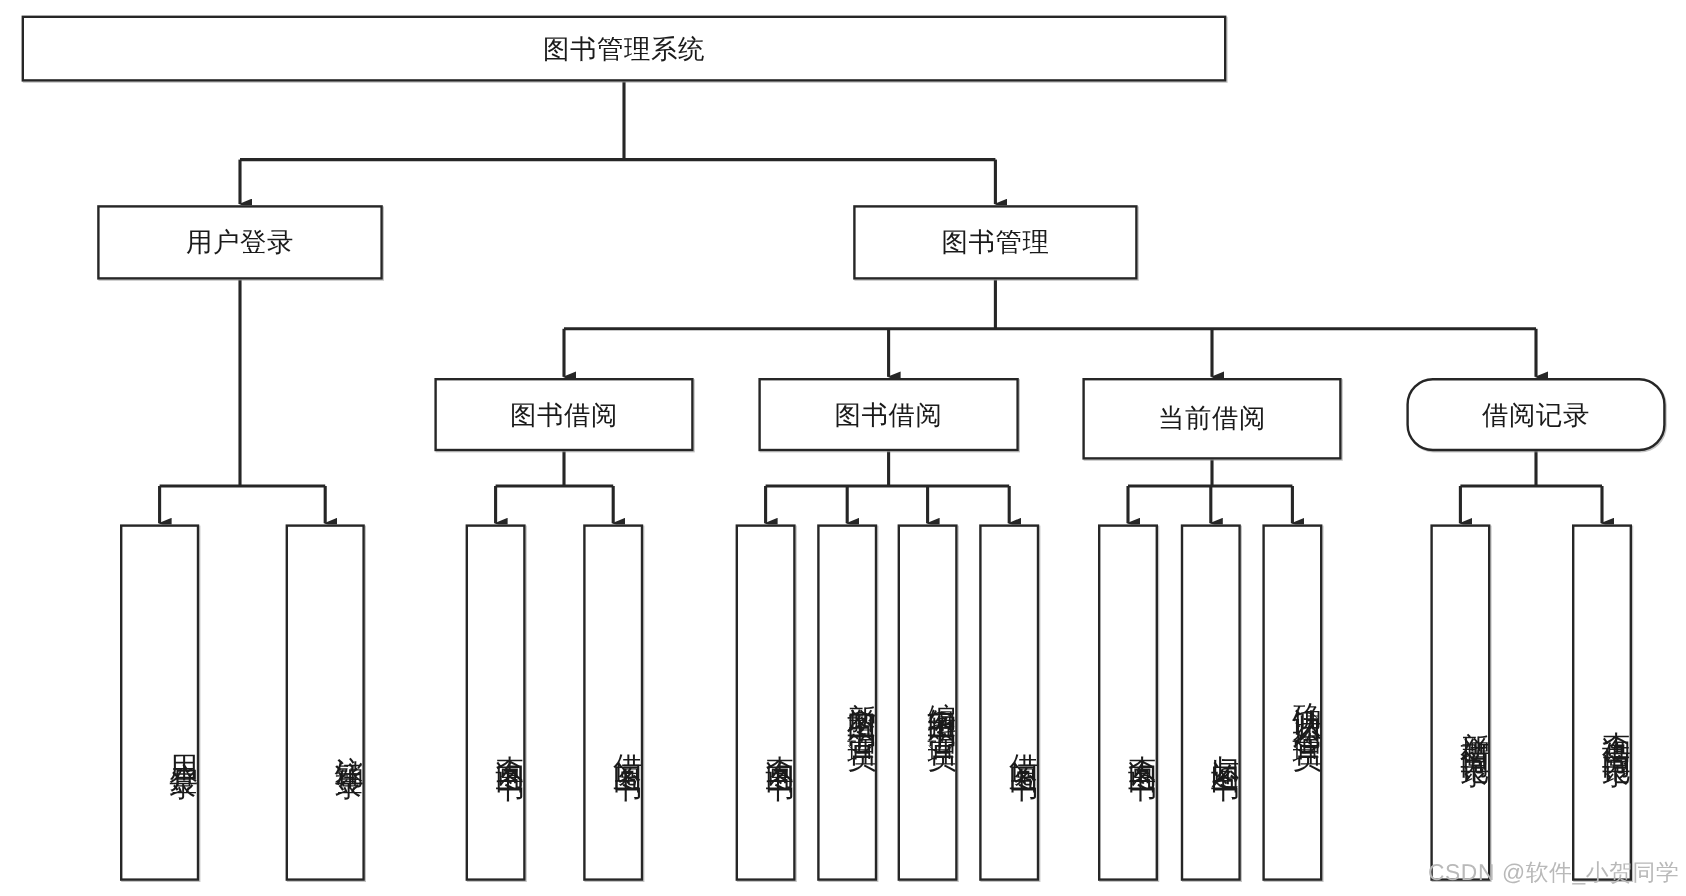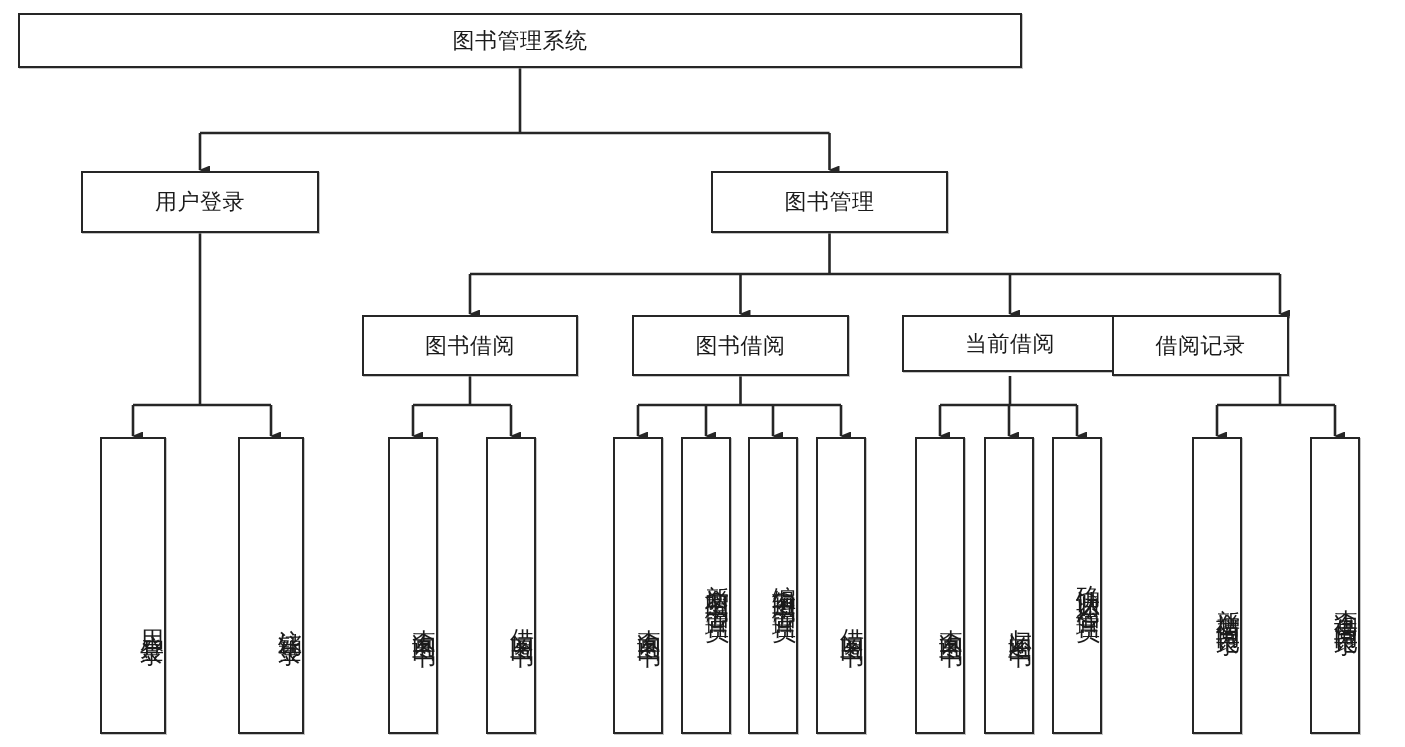--- a/index.html
+++ b/index.html
@@ -125,24 +125,24 @@
       </div>
       <div class="node-box" style="left: 711px; top: 171px; width: 237px; height: 62px; text-align: right;">
         <div class="node-label-h">图书管理</div>
       </div>
       <div class="node-box" style="left: 362px; top: 315px; width: 216px; height: 61px;">
         <div class="node-label-h">图书借阅</div>
       </div>
       <div class="node-box" style="left: 632px; top: 315px; width: 217px; height: 61px; text-align: right;">
         <div class="node-label-h">图书借阅</div>
       </div>
-      <div class="node-box" style="left: 902px; top: 315px; width: 216px; height: 57px;">
+      <div class="node-box" style="left: 902px; top: 315px; width: 216px; height: 68px;">
         <div class="node-label-h">当前借阅</div>
       </div>
-      <div class="node-box" style="left: 1112px; top: 315px; width: 177px; height: 61px;">
+      <div class="node-box" style="left: 1172px; top: 315px; width: 216px; height: 61px; border-radius: 22px;">
         <div class="node-label-h">借阅记录</div>
       </div>
       <div class="node-box" style="left: 100px; top: 437px; width: 66px; height: 297px;">
         <div class="node-label-v" style="top: 70px; height: 221px;">用户登录</div>
       </div>
       <div class="node-box" style="left: 238px; top: 437px; width: 66px; height: 297px;">
         <div class="node-label-v" style="top: 70px; height: 221px;">注销登录</div>
       </div>
       <div class="node-box" style="left: 388px; top: 437px; width: 50px; height: 297px;">
         <div class="node-label-v" style="top: 70px; height: 221px;">查询图书</div>
@@ -172,13 +172,14 @@
         <div class="node-label-v" style="top: 8px; height: 283px;">确认归还（管理员）</div>
       </div>
       <div class="node-box" style="left: 1192px; top: 437px; width: 50px; height: 297px;">
         <div class="node-label-v" style="top: 40px; height: 251px;">新增借阅记录</div>
       </div>
       <div class="node-box" style="left: 1310px; top: 437px; width: 50px; height: 297px;">
         <div class="node-label-v" style="top: 40px; height: 251px;">查询借阅记录</div>
       </div>
     </div>
 
+  <div class="watermark" style="left:1190px; top:714px;">CSDN @软件_小贺同学</div>
 </div>
 
 </body></html>

